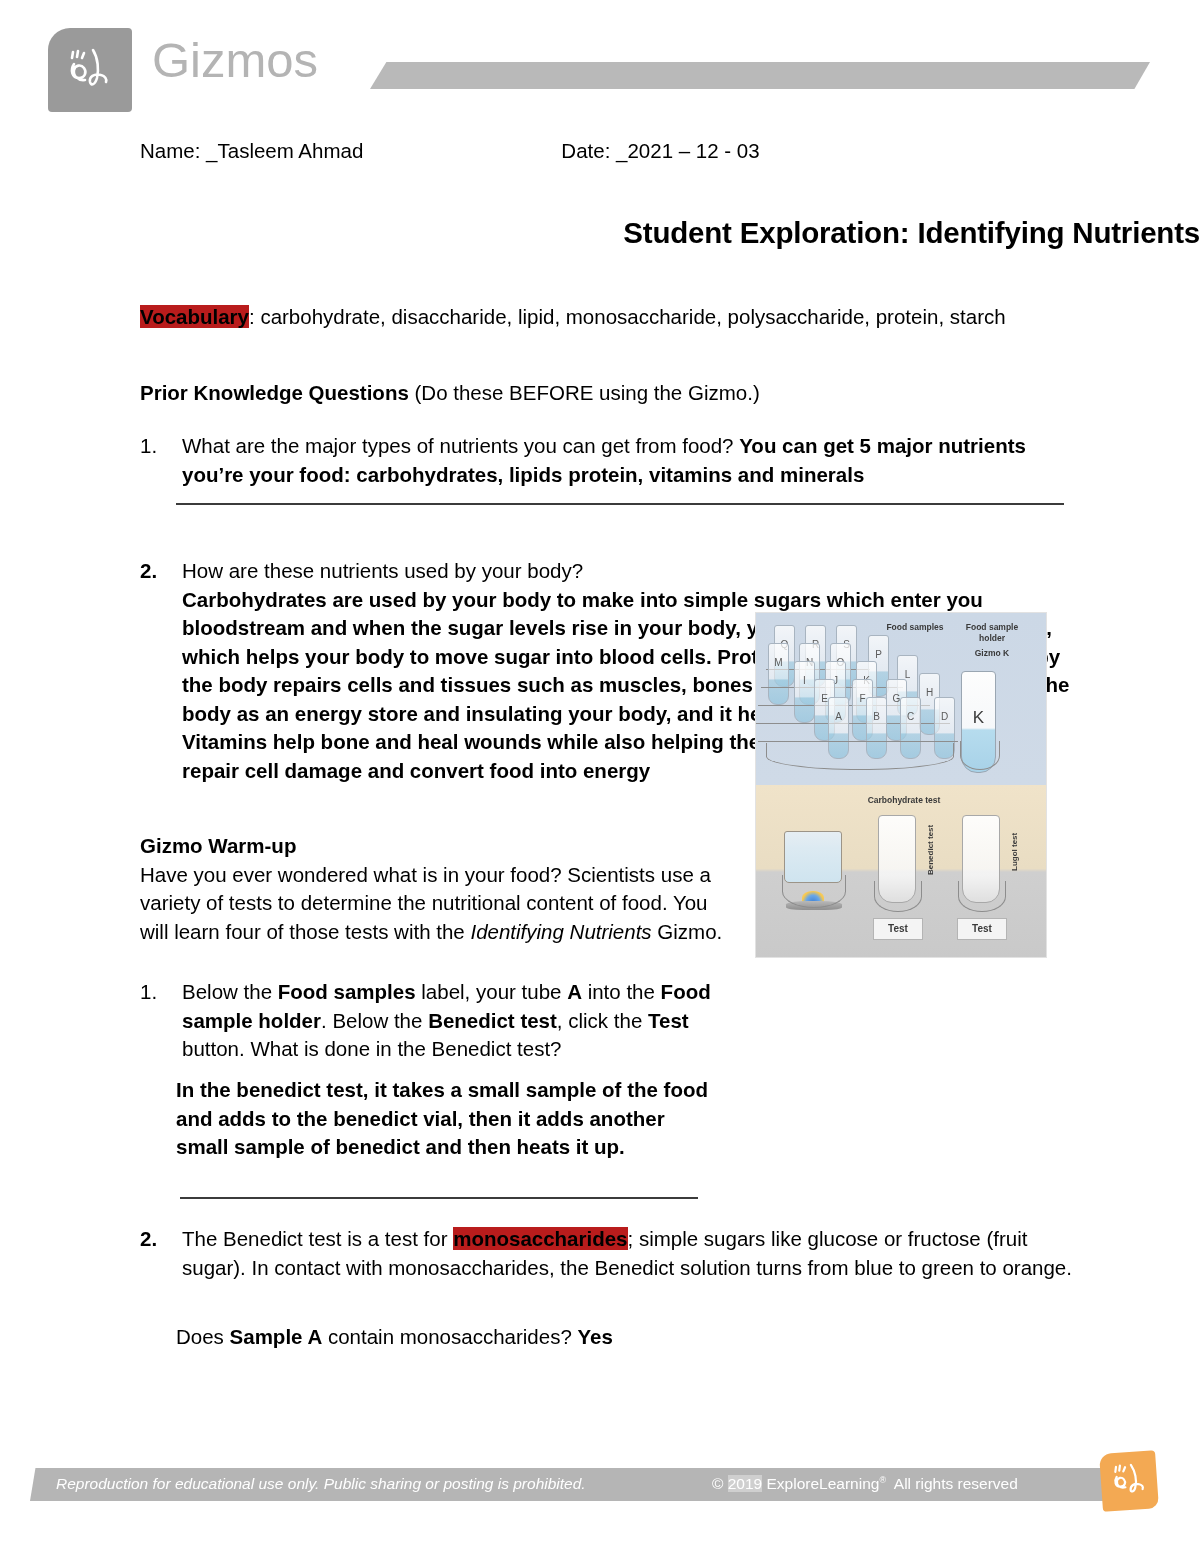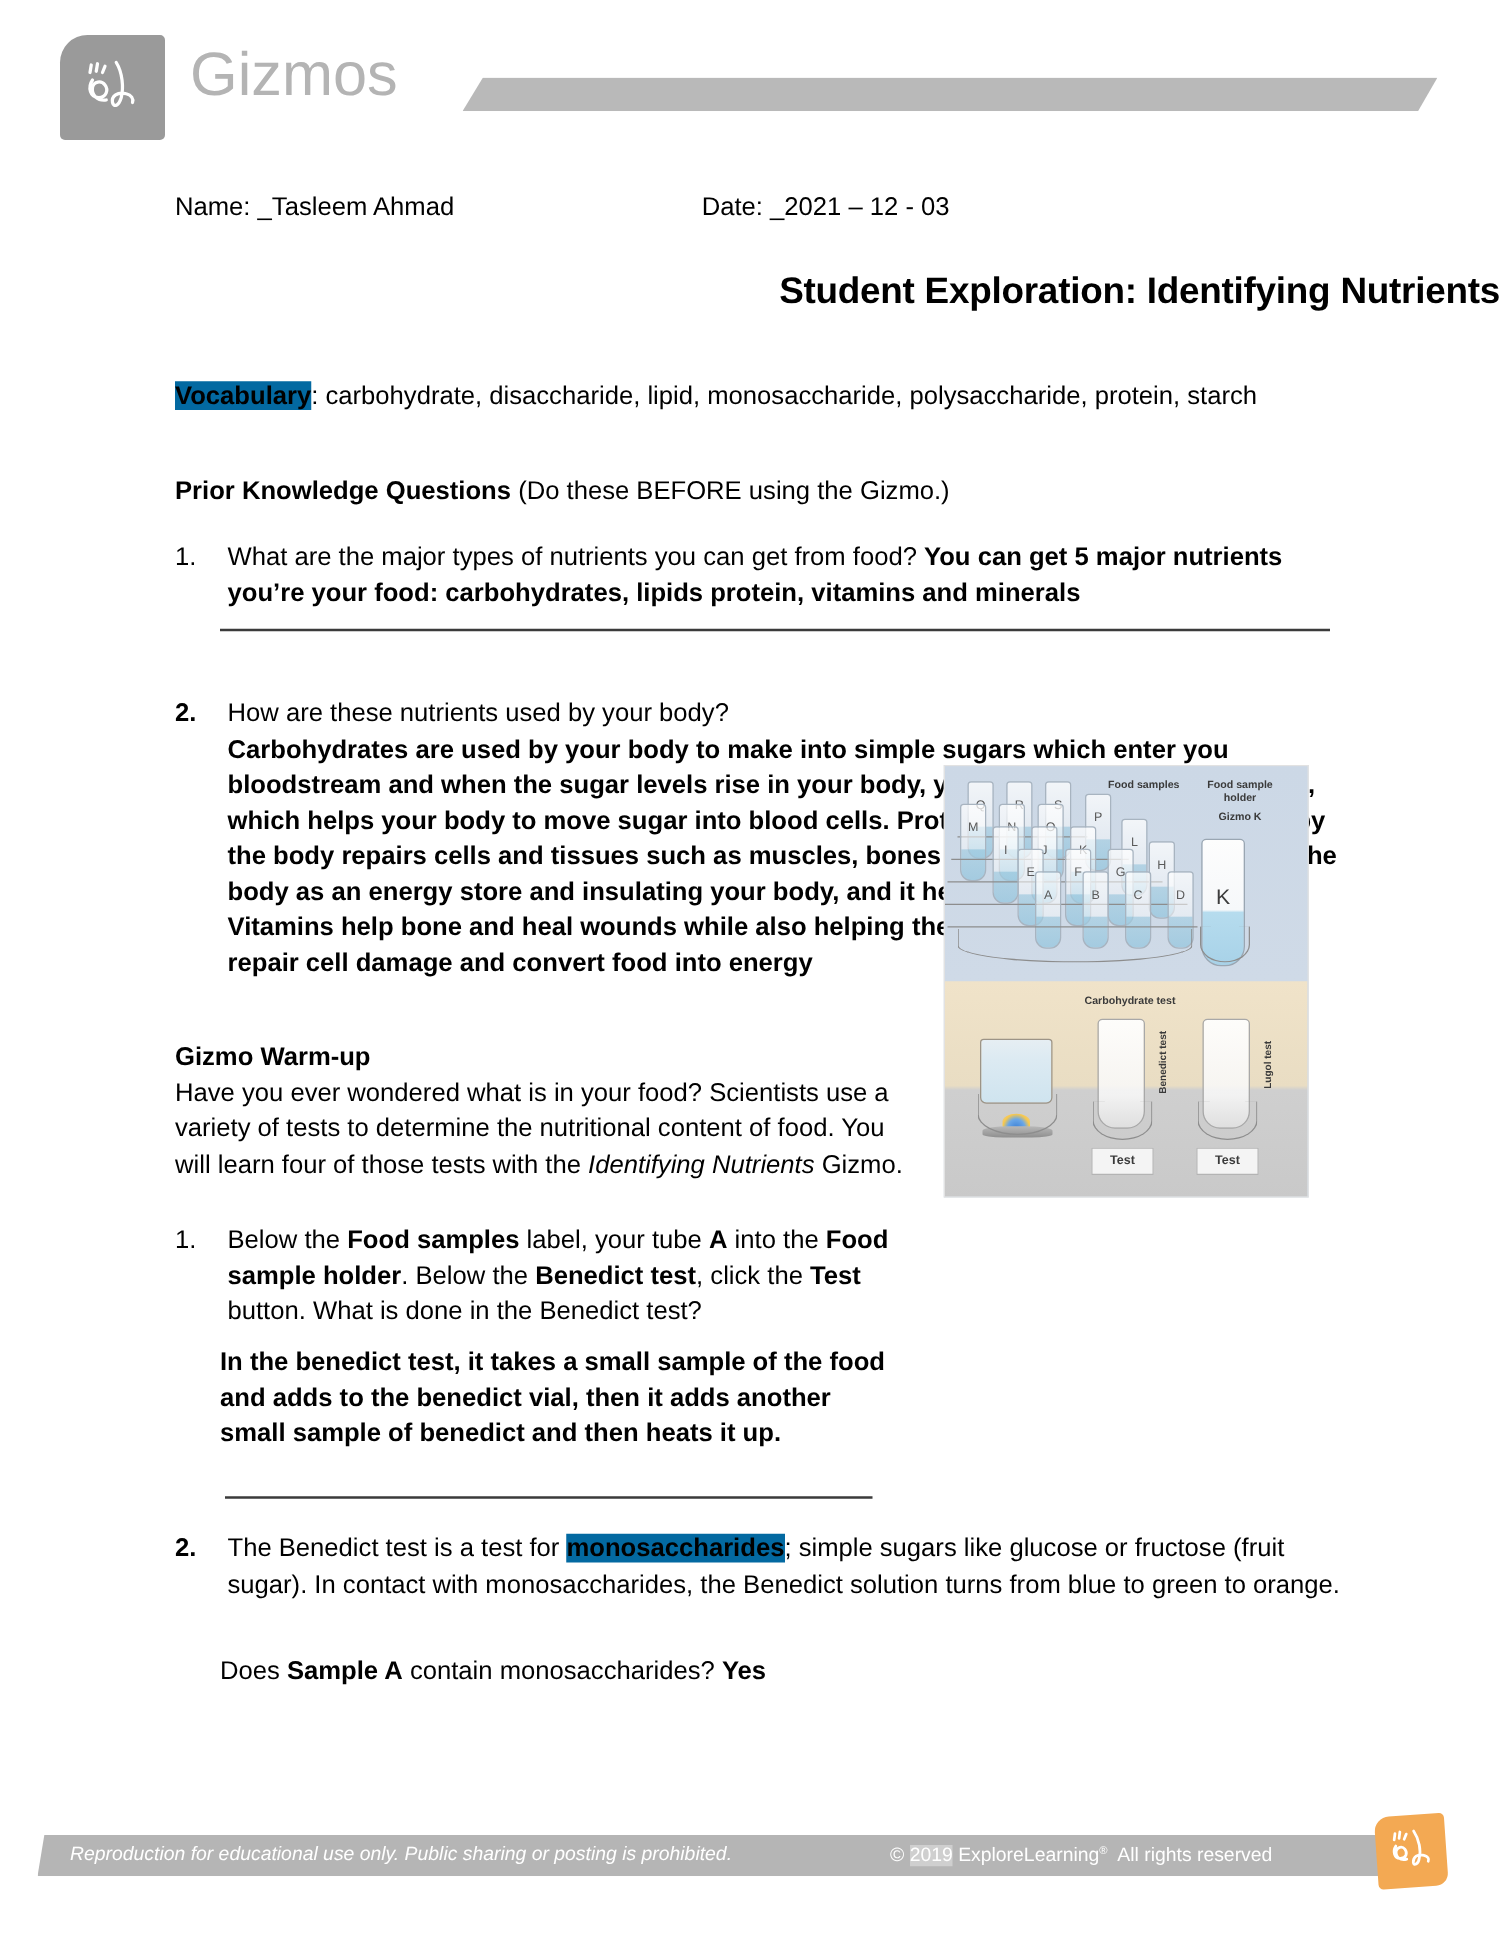--- a/index.html
+++ b/index.html
@@ -44,21 +44,21 @@
   }
   .header-bar {
     position: absolute;
     left: 370px; top: 62px;
     width: 780px; height: 27px;
     background: #b9b9b9;
     clip-path: polygon(2.1% 0%, 100% 0%, 98.0% 100%, 0% 100%);
   }
   .nameline {
     position: absolute;
-    left: 140px; top: 154px;
+    left: 140px; top: 139px;
     font-size: 20.5px;
     white-space: pre;
   }
   .nameline .gap { display: inline-block; width: 198px; }
 
   .doc-title {
     position: absolute;
     left: 0; top: 216px;
     width: 1200px;
     text-align: right;
@@ -67,21 +67,21 @@
     letter-spacing: -0.2px;
   }
 
   .vocab {
     position: absolute;
     left: 140px; top: 305px;
     font-size: 20.5px;
     width: 940px;
   }
   .hl {
-    background: #0369a1;
+    background: #b91c1c;
     font-weight: bold;
   }
 
   .pk-head {
     position: absolute;
     left: 140px; top: 381px;
     font-size: 20.5px;
   }
   .pk-head b { font-weight: bold; }
 

